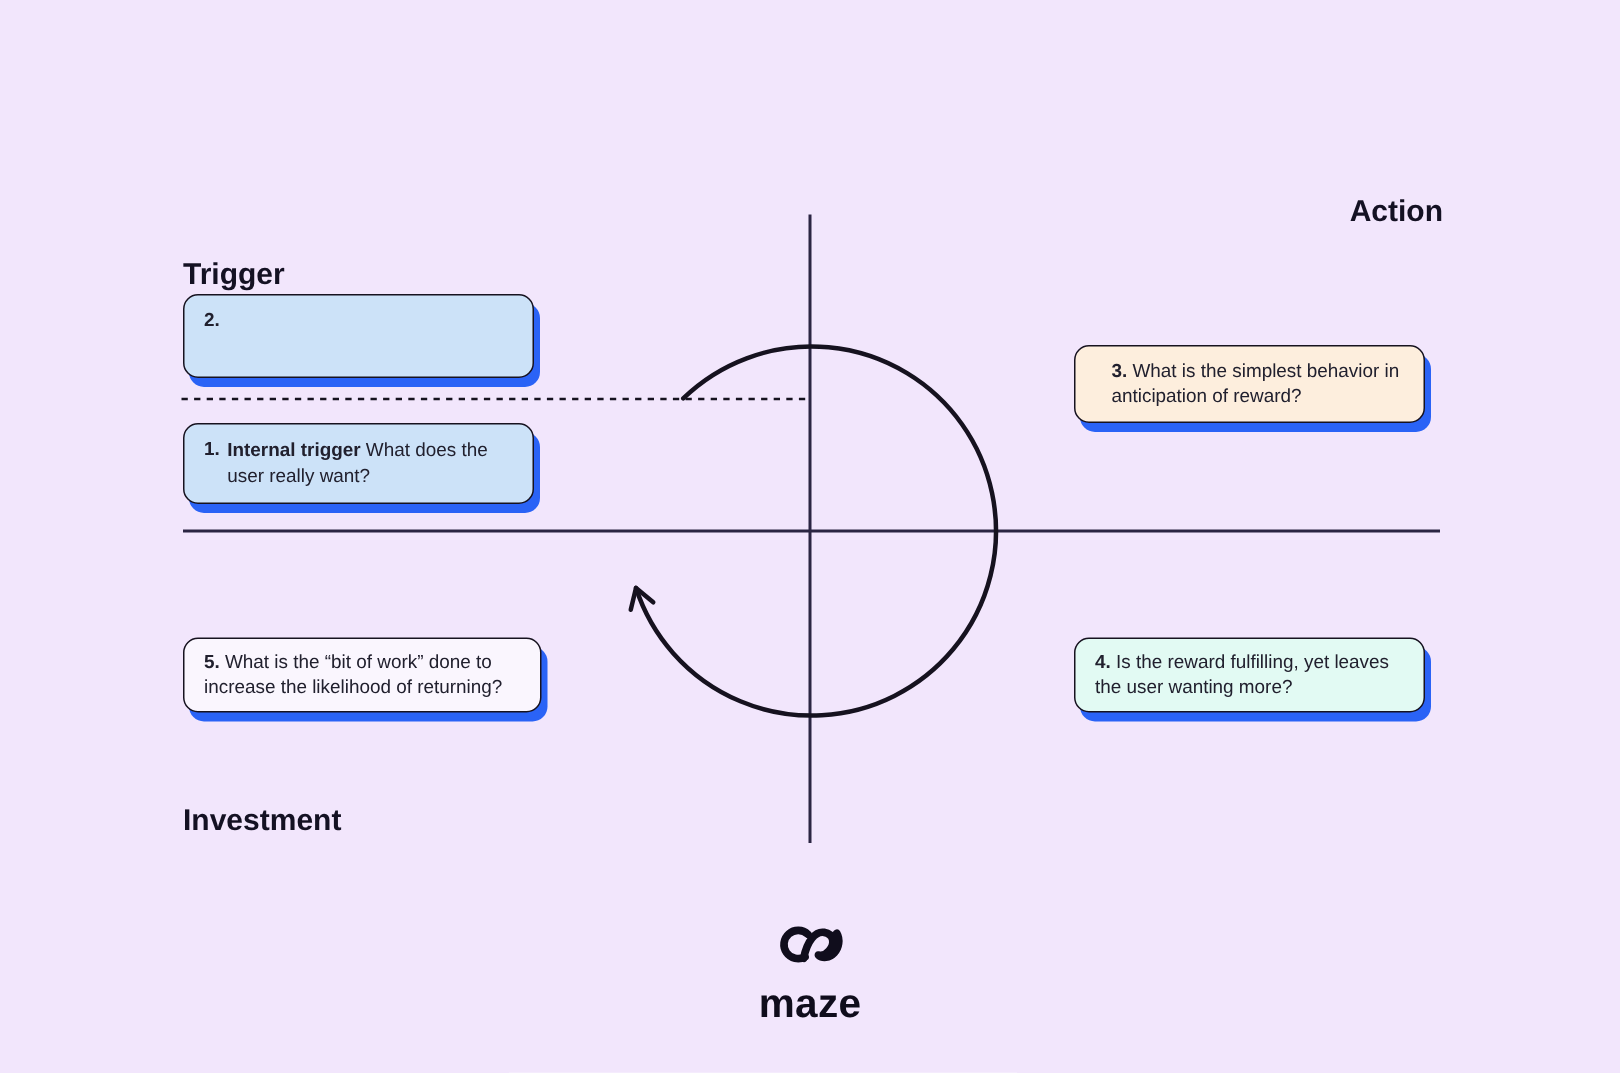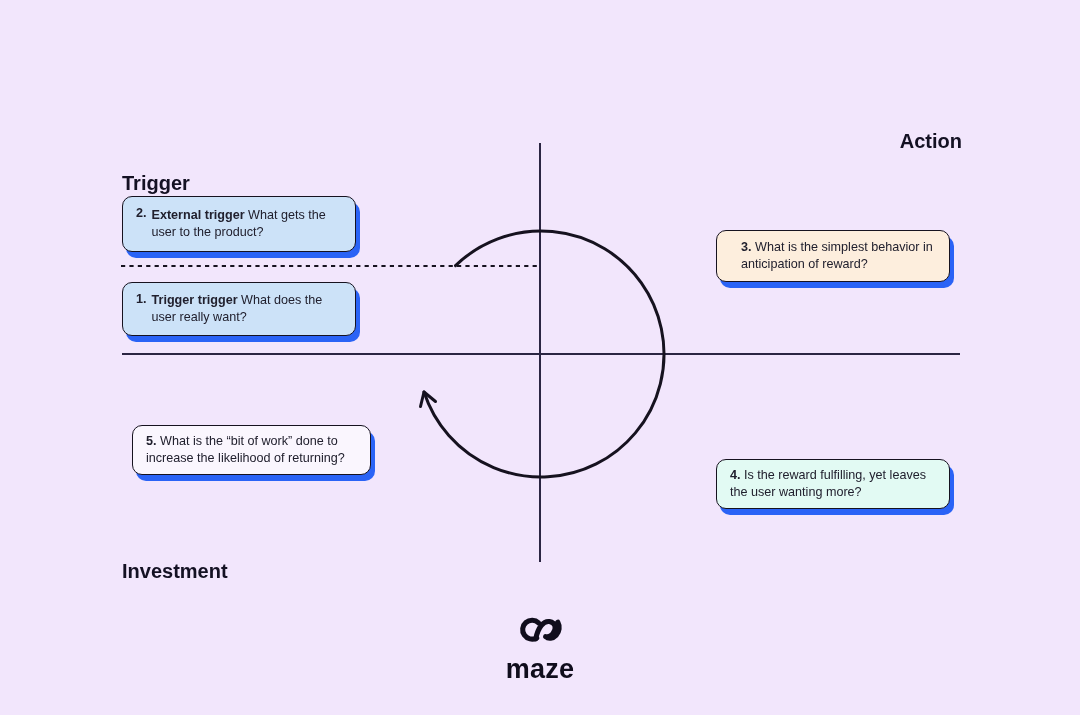--- a/index.html
+++ b/index.html
@@ -9,21 +9,21 @@
     color:#1b1928;
   }
   .canvas{position:relative;width:1080px;height:715px;background:#f2e6fc;}
   .title{
     position:absolute;top:76px;left:0;width:100%;margin:0;
     text-align:center;font-size:31px;font-weight:bold;letter-spacing:-0.3px;color:#141123;
   }
   .qlabel{position:absolute;font-size:20px;font-weight:bold;color:#141123;}
   .qlabel.tl{left:122px;top:146px;margin-top:26px;}
   .qlabel.tr{right:118px;top:130px;}
-  .qlabel.bl{left:122px;top:560px;}
+  .qlabel.bl{left:122px;top:536px;}
   .qlabel.br{right:118px;top:536px;}
   svg.figure{position:absolute;left:0;top:0;width:1080px;height:715px;}
   .card{
     position:absolute;box-sizing:border-box;
     border:1.7px solid #16121f;border-radius:10px;
     box-shadow:4px 6px 0 #2a63f6;
     display:flex;align-items:center;
     padding:8px 13px;
     font-size:12.6px;line-height:1.33;color:#21202e;
   }
@@ -54,37 +54,36 @@
   <svg class="figure" viewBox="0 0 1080 715" aria-hidden="true">
     <line x1="122" y1="354" x2="960" y2="354" stroke="#2b2542" stroke-width="2"></line>
     <line x1="540" y1="143" x2="540" y2="562" stroke="#2b2542" stroke-width="2"></line>
     <line x1="121" y1="266" x2="540" y2="266" stroke="#16121f" stroke-width="1.8" stroke-dasharray="4.2 4.2"></line>
     <path d="M 455.5 265.6 A 123 123 0 1 1 424 392" fill="none" stroke="#16121f" stroke-width="3" stroke-linecap="round"></path>
     <path d="M 424 392 L 435.5 401.5 M 424 392 L 420.5 406.5" fill="none" stroke="#16121f" stroke-width="3" stroke-linecap="round"></path>
   </svg>
 
   <div class="card c2" style="background: rgb(204, 226, 248);">
     <span class="num">2.</span>
-    <span class="body"><b>External trigger</b> <span>What gets the user to the product?</span></span>
   </div>
 
   <div class="card c1" style="background: rgb(204, 226, 248);">
     <span class="num">1.</span>
-    <span class="body"><b>Trigger trigger</b> <span>What does the user really want?</span></span>
+    <span class="body"><b>Internal trigger</b> <span>What does the user really want?</span></span>
   </div>
 
   <div class="card c3" style="background: rgb(253, 238, 221);">
     <p class="body"><b>3.</b> <span>What is the simplest behavior in anticipation of reward?</span></p>
   </div>
 
-  <div class="card c4" style="background: rgb(226, 250, 243); margin-top: 34px;">
+  <div class="card c4" style="background: rgb(226, 250, 243);">
     <p class="body"><b>4.</b> <span>Is the reward fulfilling, yet leaves the user wanting more?</span></p>
   </div>
 
-  <div class="card c5" style="background: rgb(250, 246, 254); margin-left: 10px;">
+  <div class="card c5" style="background: rgb(250, 246, 254);">
     <p class="body"><b>5.</b> <span>What is the “bit of work” done to increase the likelihood of returning?</span></p>
   </div>
 
   <div class="logo">
     <svg width="50" height="34" viewBox="0 0 52 36" aria-hidden="true">
       <path d="M 24.5 12.5 A 10 10 0 1 0 22.5 28.5" fill="none" stroke="#100d1c" stroke-width="5.4" stroke-linecap="round"></path>
       <path d="M 21.5 29.5 C 24 17 30 10.2 36 11.2 C 42.6 12.3 44 18.8 39.5 24.2 C 37.4 26.7 34.6 27.9 31.9 27.2 C 34.8 29.8 39.8 29.3 43.1 25.7 C 46.5 22 47.4 16.2 44.9 11.8" fill="none" stroke="#100d1c" stroke-width="5.4" stroke-linecap="round" stroke-linejoin="round"></path>
     </svg>
     <span class="logo-text">maze</span>
   </div>

